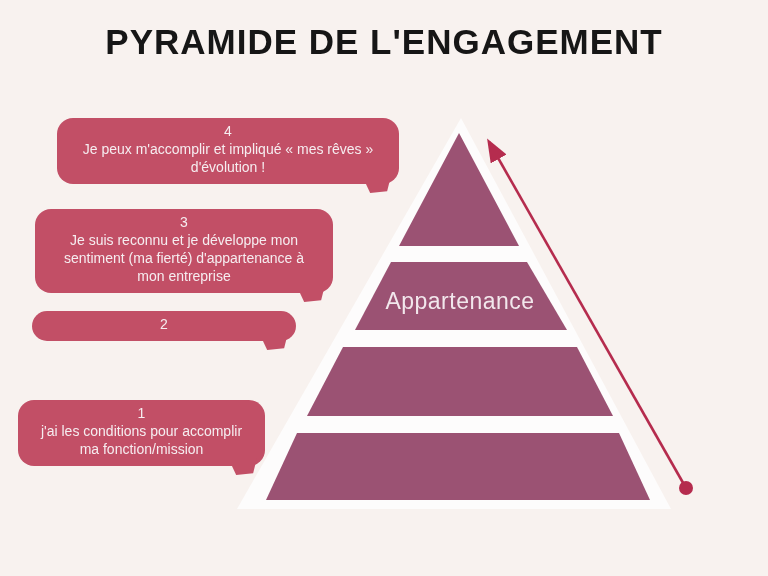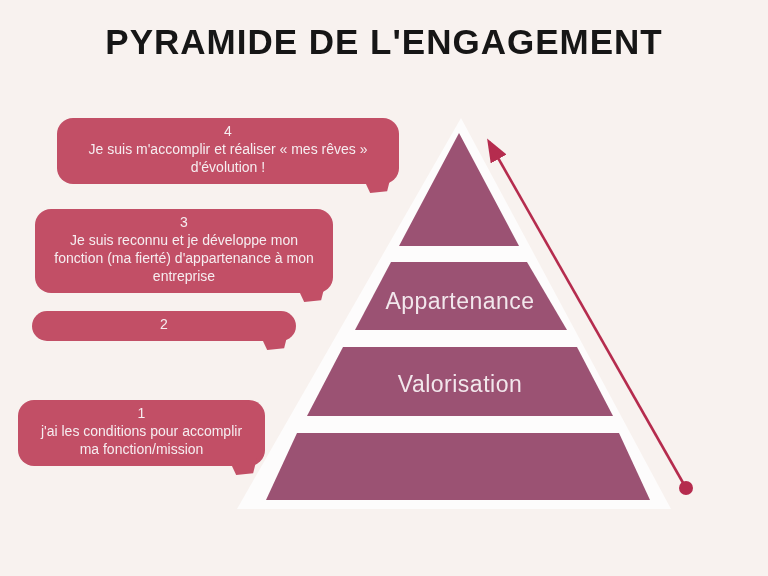--- a/index.html
+++ b/index.html
@@ -91,31 +91,30 @@
     <polygon class="backdrop" points="461,118 237,509 671,509"></polygon>
     <polygon class="seg" points="459,133 399,246 519,246"></polygon>
     <polygon class="seg" points="391,262 527,262 567,330 355,330"></polygon>
     <polygon class="seg" points="343,347 577,347 613,416 307,416"></polygon>
     <polygon class="seg" points="297,433 619,433 650,500 266,500"></polygon>
     <line class="arrow-line" x1="686" y1="488" x2="489" y2="142" marker-end="url(#ah)"></line>
     <circle class="arrow-dot" cx="686" cy="488" r="7"></circle>
   </svg>
 
   <div class="level-label label-appartenance">Appartenance</div>
-  <div class="level-label label-valorisation">Valorisation</div>
 
   <div class="bubble bubble-4">
     <div class="bubble-num">4</div>
-    <div class="bubble-text">Je suis m'accomplir et réaliser « mes rêves » d'évolution !</div>
+    <div class="bubble-text">Je peux m'accomplir et impliqué « mes rêves » d'évolution !</div>
     <div class="tail"></div>
   </div>
 
   <div class="bubble bubble-3">
     <div class="bubble-num">3</div>
-    <div class="bubble-text">Je suis reconnu et je développe mon fonction (ma fierté) d'appartenance à mon entreprise</div>
+    <div class="bubble-text">Je suis reconnu et je développe mon sentiment (ma fierté) d'appartenance à mon entreprise</div>
     <div class="tail"></div>
   </div>
 
   <div class="bubble bubble-2">
     <div class="bubble-num">2</div>
     <div class="tail"></div>
   </div>
 
   <div class="bubble bubble-1">
     <div class="bubble-num">1</div>

